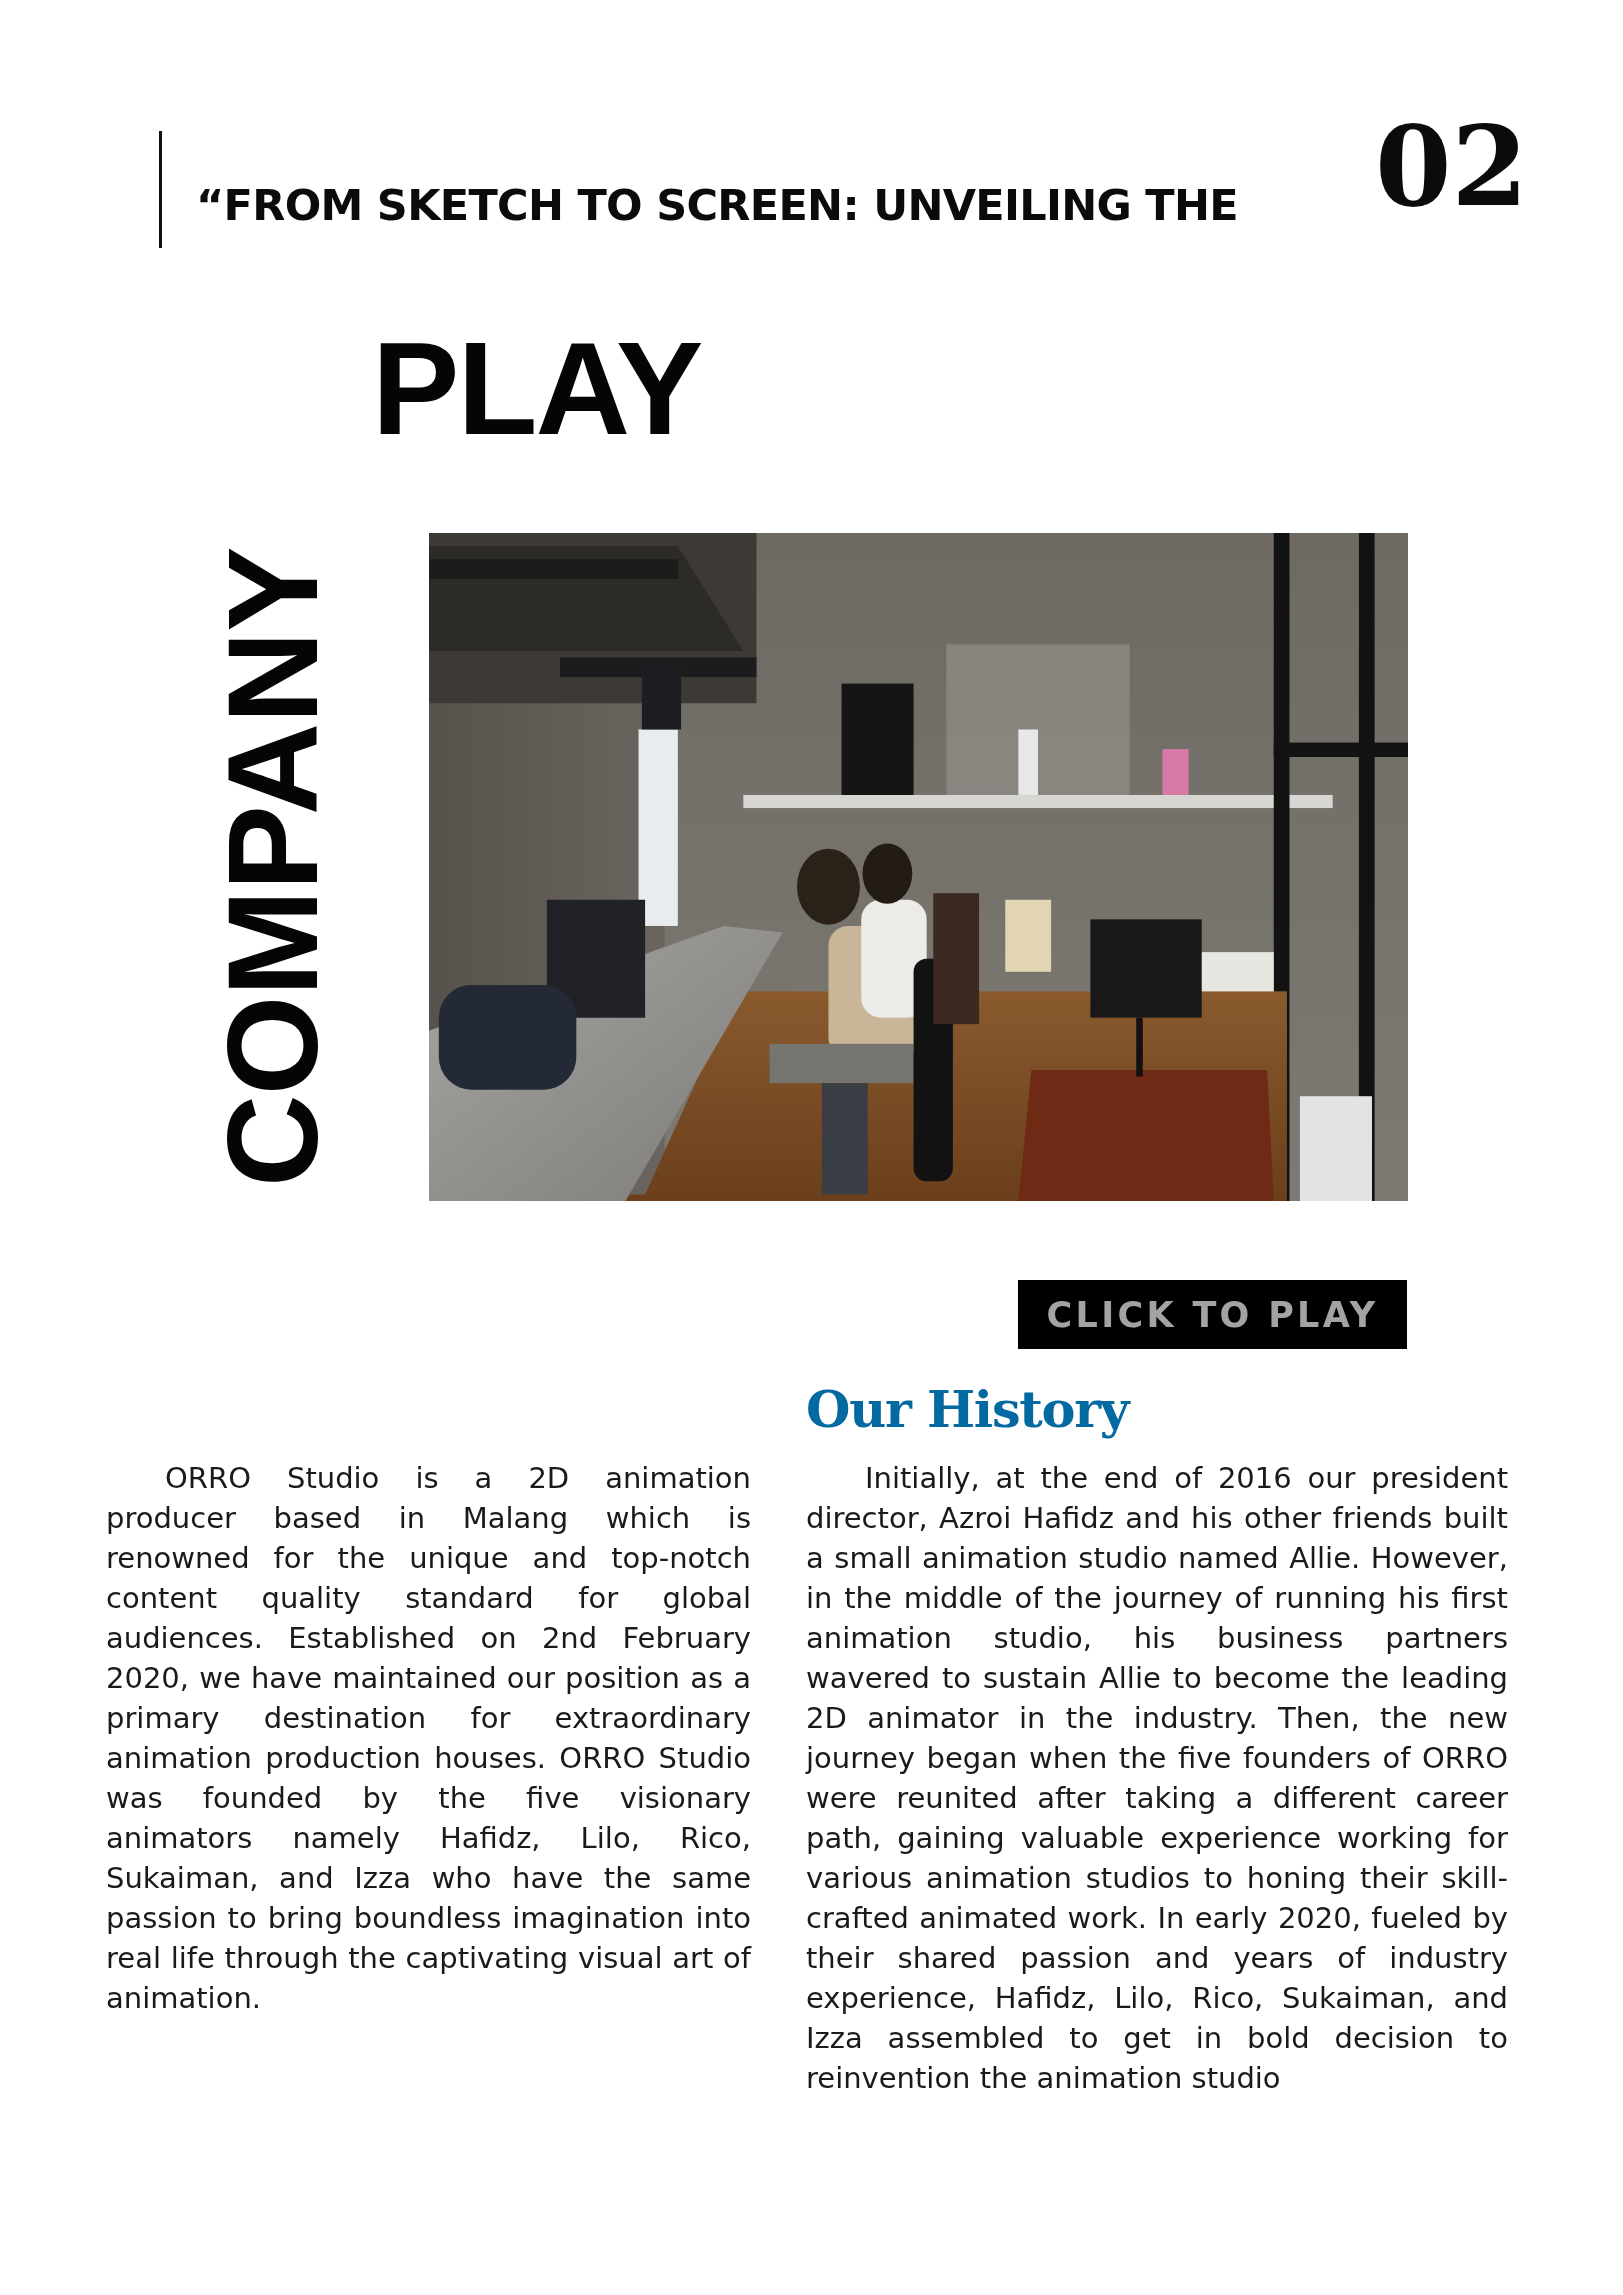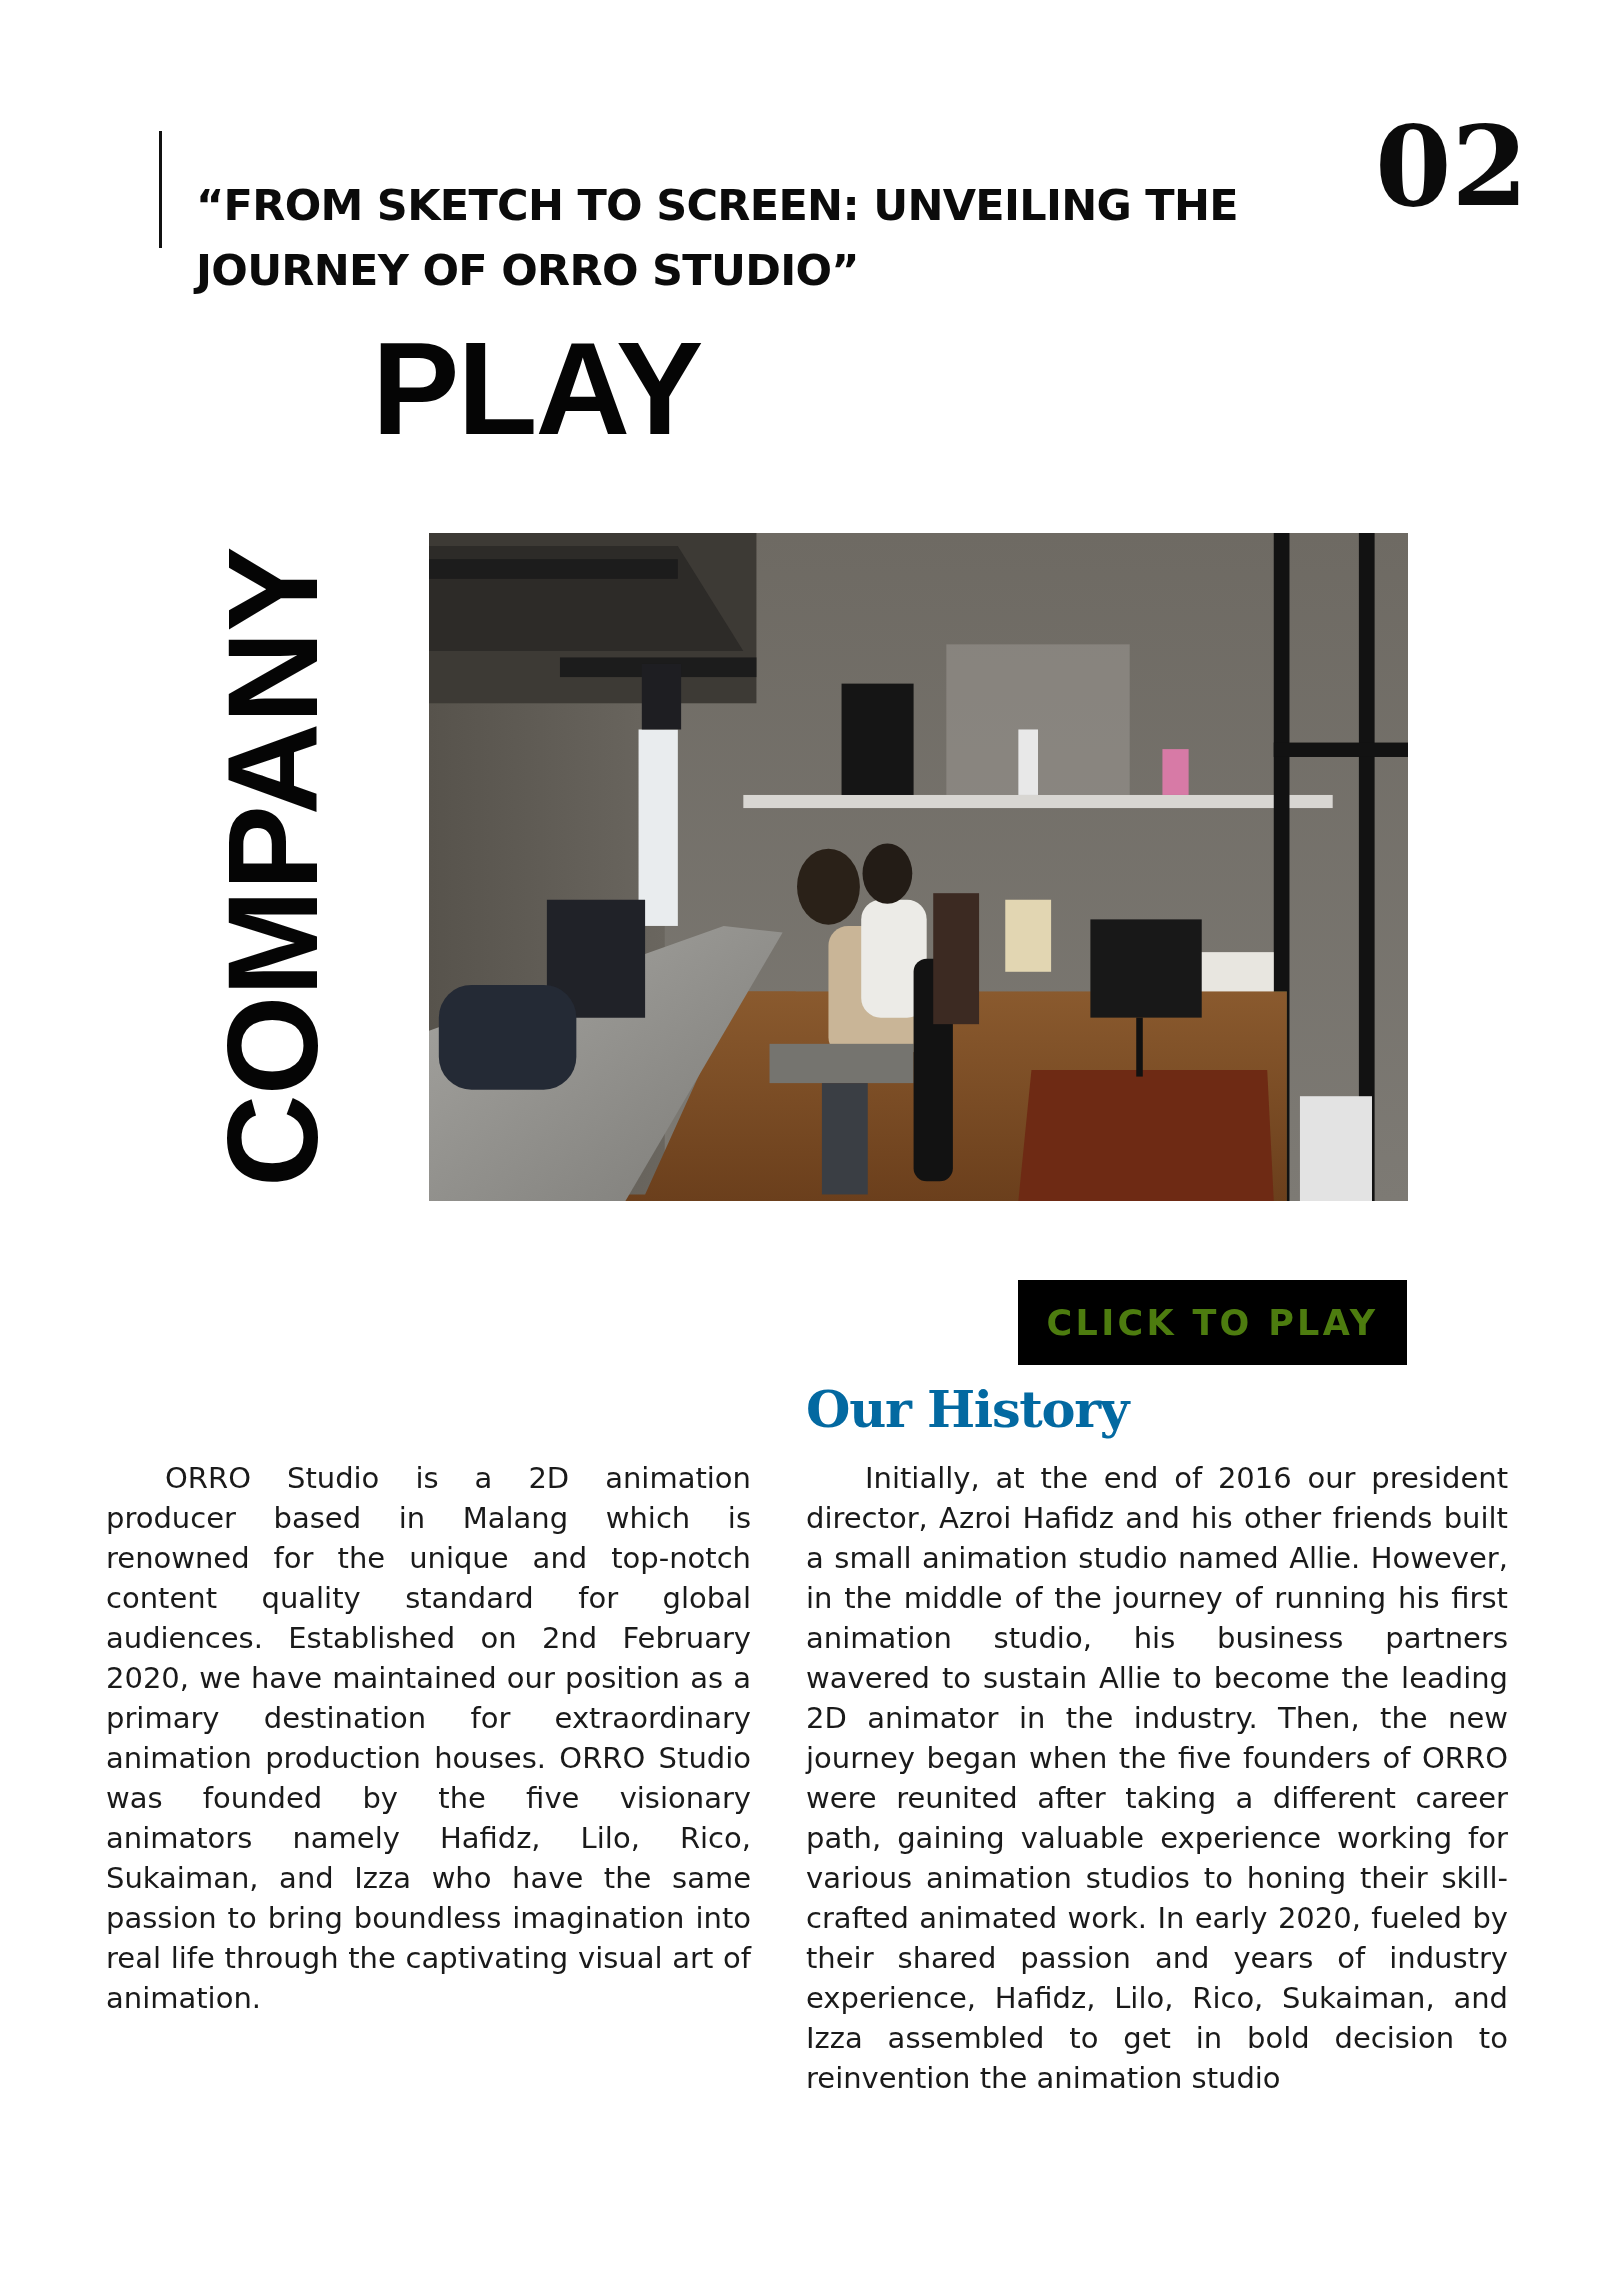--- a/index.html
+++ b/index.html
@@ -7,35 +7,34 @@
   .abs { position:absolute; }
   #rule { left:159px; top:131px; width:3.3px; height:117px; background:#111; }
   #tagline { left:196px; top:128px; width:1080px; font-family:"DejaVu Sans", sans-serif; font-weight:bold; font-size:43px; line-height:65px; letter-spacing:-0.7px; color:#0b0b0b;margin-top:45px; }
   #tagline div { white-space:nowrap; }
   #pagenum { left:1375px; top:105px; width:151px; text-align:center; font-family:"DejaVu Serif", serif; font-weight:bold; font-size:110px; line-height:124px; color:#0b0b0b; }
   #video { left:372px; top:313px; font-family:"Liberation Sans", sans-serif; font-weight:bold; font-size:131px; line-height:151px; letter-spacing:-2px; color:#050505; white-space:nowrap; }
   #company-wrap { left:216px; top:533px; width:111px; height:668px; }
   #company { position:absolute; left:50%; top:50%; transform:translate(-50%,-50%) rotate(-90deg); font-family:"Liberation Sans", sans-serif; font-weight:bold; font-size:128px; line-height:131px; letter-spacing:-0.7px; color:#050505; white-space:nowrap; }
   #photo { left:429px; top:533px; width:979px; height:668px; overflow:hidden; background:#5b5650; }
   #photo svg { display:block; width:100%; height:100%; }
-  #play-btn { left:1018px; top:1280px; width:389px; height:85px; background:#000; color:#4d7c0f; font-family:"DejaVu Sans", sans-serif; font-weight:bold; font-size:35px; letter-spacing:3.3px; display:flex; align-items:center; justify-content:center; cursor:pointer; }
+  #play-btn { left:1018px; top:1280px; width:389px; height:69px; background:#000; color:#a3a3a3; font-family:"DejaVu Sans", sans-serif; font-weight:bold; font-size:35px; letter-spacing:3.3px; display:flex; align-items:center; justify-content:center; cursor:pointer; }
   #history-title { left:806px; top:1373px; font-family:"DejaVu Serif", serif; font-weight:bold; font-size:51px; line-height:72px; letter-spacing:-1.3px; color:#0369a1; white-space:nowrap; }
   .col { font-family:"DejaVu Sans", sans-serif; font-size:29px; line-height:40px; color:#1a1a1a; text-align:justify; }
   .col p { margin:0; text-indent:59px; }
   #col-left { left:106px; top:1458px; width:645px; }
   #col-right { left:806px; top:1458px; width:702px; }
 </style>
 </head>
 <body>
 
 <div id="rule" class="abs"></div>
 
 <div id="tagline" class="abs">
   <div>“FROM SKETCH TO SCREEN: UNVEILING THE</div>
-  <div>JOURNEY OF ORRO STUDIO”</div>
 </div>
 
 <div id="pagenum" class="abs">02</div>
 
 <div id="video" class="abs">PLAY</div>
 
 <div id="company-wrap" class="abs">
   <div id="company">COMPANY</div>
 </div>
 

